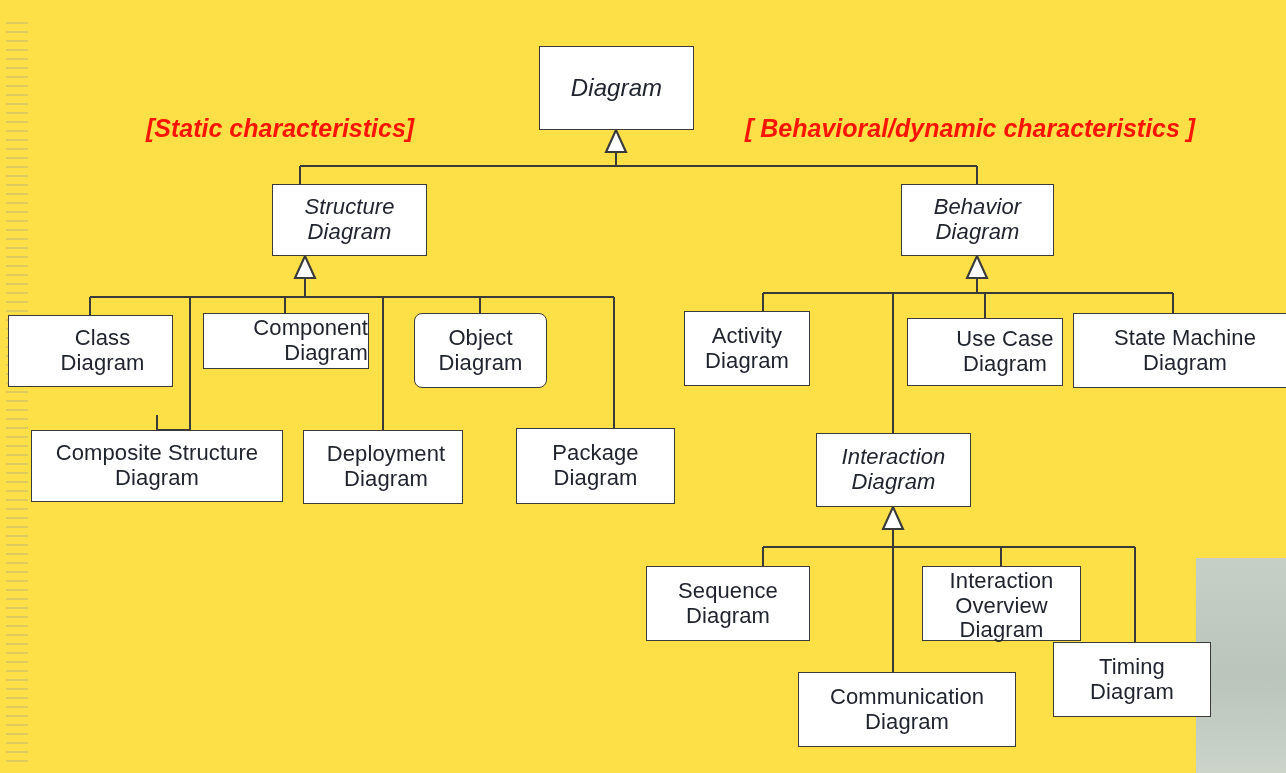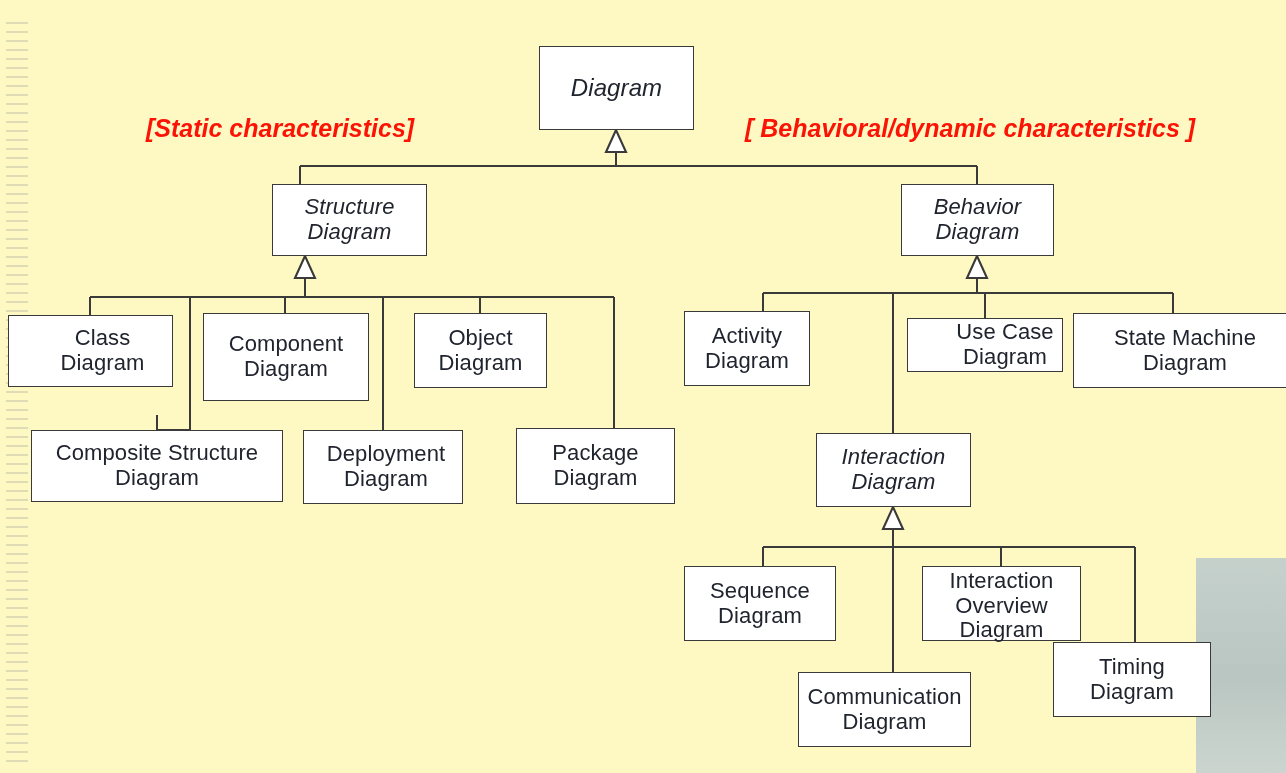--- a/index.html
+++ b/index.html
@@ -5,21 +5,21 @@
 <style>
   html, body {
     margin: 0;
     padding: 0;
     background: #ffffff;
   }
   #canvas {
     position: relative;
     width: 1286px;
     height: 773px;
-    background: #fef9c3;
+    background: #fde047;
     overflow: hidden;
     font-family: "Liberation Sans", sans-serif;
   }
   
   #left-strip {
     position: absolute;
     left: 6px;
     top: 22px;
     width: 22px;
     height: 740px;
@@ -139,54 +139,54 @@
       </div>
       <div class="node abstract" style="left: 228px; top: 184px; width: 155px; height: 72px; font-size: 22px; border-color: rgb(58, 58, 58); color: rgb(32, 36, 46); margin-left: 44px;">
         <span class="lbl">Structure<br>Diagram</span>
       </div>
       <div class="node abstract" style="left: 901px; top: 184px; width: 153px; height: 72px; font-size: 22px; border-color: rgb(58, 58, 58); color: rgb(32, 36, 46);">
         <span class="lbl">Behavior<br>Diagram</span>
       </div>
       <div class="node" style="left: 8px; top: 315px; width: 165px; height: 72px; font-size: 22px; border-color: rgb(58, 58, 58); color: rgb(32, 36, 46); padding-left: 24px;">
         <span class="lbl">Class<br>Diagram</span>
       </div>
-      <div class="node" style="left: 203px; top: 313px; width: 166px; height: 88px; font-size: 22px; border-color: rgb(58, 58, 58); color: rgb(32, 36, 46);">
+      <div class="node" style="left: 203px; top: 313px; width: 166px; height: 56px; font-size: 22px; border-color: rgb(58, 58, 58); color: rgb(32, 36, 46); text-align: right;">
         <span class="lbl">Component<br>Diagram</span>
       </div>
-      <div class="node" style="left: 414px; top: 313px; width: 133px; height: 75px; font-size: 22px; border-color: rgb(58, 58, 58); color: rgb(32, 36, 46);">
+      <div class="node" style="left: 414px; top: 313px; width: 133px; height: 75px; font-size: 22px; border-color: rgb(58, 58, 58); color: rgb(32, 36, 46); border-radius: 8px;">
         <span class="lbl">Object<br>Diagram</span>
       </div>
       <div class="node" style="left: 31px; top: 430px; width: 252px; height: 72px; font-size: 22px; border-color: rgb(58, 58, 58); color: rgb(32, 36, 46);">
         <span class="lbl">Composite Structure<br>Diagram</span>
       </div>
       <div class="node" style="left: 303px; top: 430px; width: 160px; height: 74px; font-size: 22px; border-color: rgb(58, 58, 58); color: rgb(32, 36, 46); padding-left: 6px;">
         <span class="lbl">Deployment<br>Diagram</span>
       </div>
       <div class="node" style="left: 516px; top: 428px; width: 159px; height: 76px; font-size: 22px; border-color: rgb(58, 58, 58); color: rgb(32, 36, 46);">
         <span class="lbl">Package<br>Diagram</span>
       </div>
       <div class="node" style="left: 684px; top: 311px; width: 126px; height: 75px; font-size: 22px; border-color: rgb(58, 58, 58); color: rgb(32, 36, 46);">
         <span class="lbl">Activity<br>Diagram</span>
       </div>
-      <div class="node" style="left: 907px; top: 318px; width: 156px; height: 54px; font-size: 22px; border-color: rgb(58, 58, 58); color: rgb(32, 36, 46); padding-left: 40px;">
+      <div class="node" style="left: 907px; top: 318px; width: 156px; height: 68px; font-size: 22px; border-color: rgb(58, 58, 58); color: rgb(32, 36, 46); padding-left: 40px;">
         <span class="lbl">Use Case<br>Diagram</span>
       </div>
       <div class="node" style="left: 1073px; top: 313px; width: 224px; height: 75px; font-size: 22px; border-color: rgb(58, 58, 58); color: rgb(32, 36, 46);">
         <span class="lbl">State Machine<br>Diagram</span>
       </div>
       <div class="node abstract" style="left: 816px; top: 433px; width: 155px; height: 74px; font-size: 22px; border-color: rgb(58, 58, 58); color: rgb(32, 36, 46);">
         <span class="lbl">Interaction<br>Diagram</span>
       </div>
-      <div class="node" style="left: 684px; top: 566px; width: 152px; height: 75px; font-size: 22px; border-color: rgb(58, 58, 58); color: rgb(32, 36, 46);">
+      <div class="node" style="left: 646px; top: 566px; width: 164px; height: 75px; font-size: 22px; border-color: rgb(58, 58, 58); color: rgb(32, 36, 46);">
         <span class="lbl">Sequence<br>Diagram</span>
       </div>
       <div class="node overflow" style="left: 922px; top: 566px; width: 159px; height: 75px; font-size: 22px; border-color: rgb(58, 58, 58); color: rgb(32, 36, 46);">
         <span class="lbl">Interaction<br>Overview<br>Diagram</span>
       </div>
-      <div class="node" style="left: 798px; top: 672px; width: 173px; height: 75px; font-size: 22px; border-color: rgb(58, 58, 58); color: rgb(32, 36, 46);">
+      <div class="node" style="left: 798px; top: 672px; width: 218px; height: 75px; font-size: 22px; border-color: rgb(58, 58, 58); color: rgb(32, 36, 46);">
         <span class="lbl">Communication<br>Diagram</span>
       </div>
       <div class="node" style="left: 1053px; top: 642px; width: 158px; height: 75px; font-size: 22px; border-color: rgb(58, 58, 58); color: rgb(32, 36, 46);">
         <span class="lbl">Timing<br>Diagram</span>
       </div>
     </div>
   <div id="notes-layer">
       <div class="note" style="left: 146px; top: 114px; color: rgb(251, 20, 5);">[Static characteristics]</div>
       <div class="note" style="left: 745px; top: 114px; color: rgb(251, 20, 5);">[ Behavioral/dynamic characteristics ]</div>
     </div>

